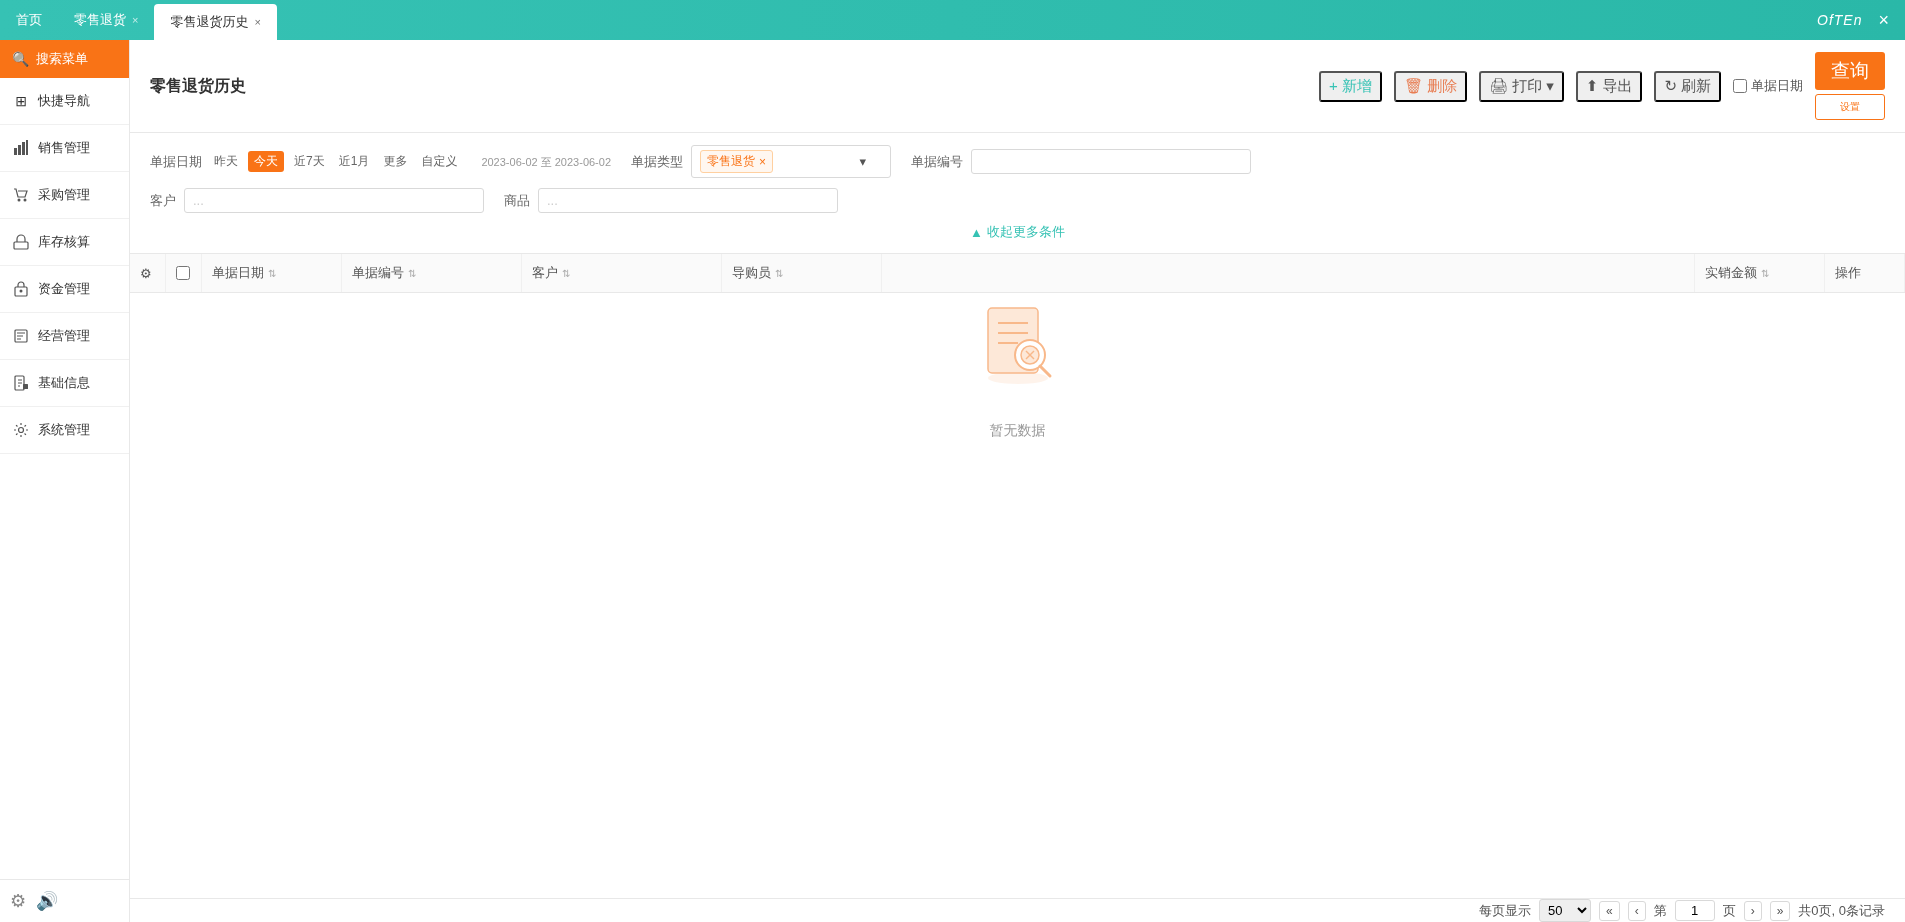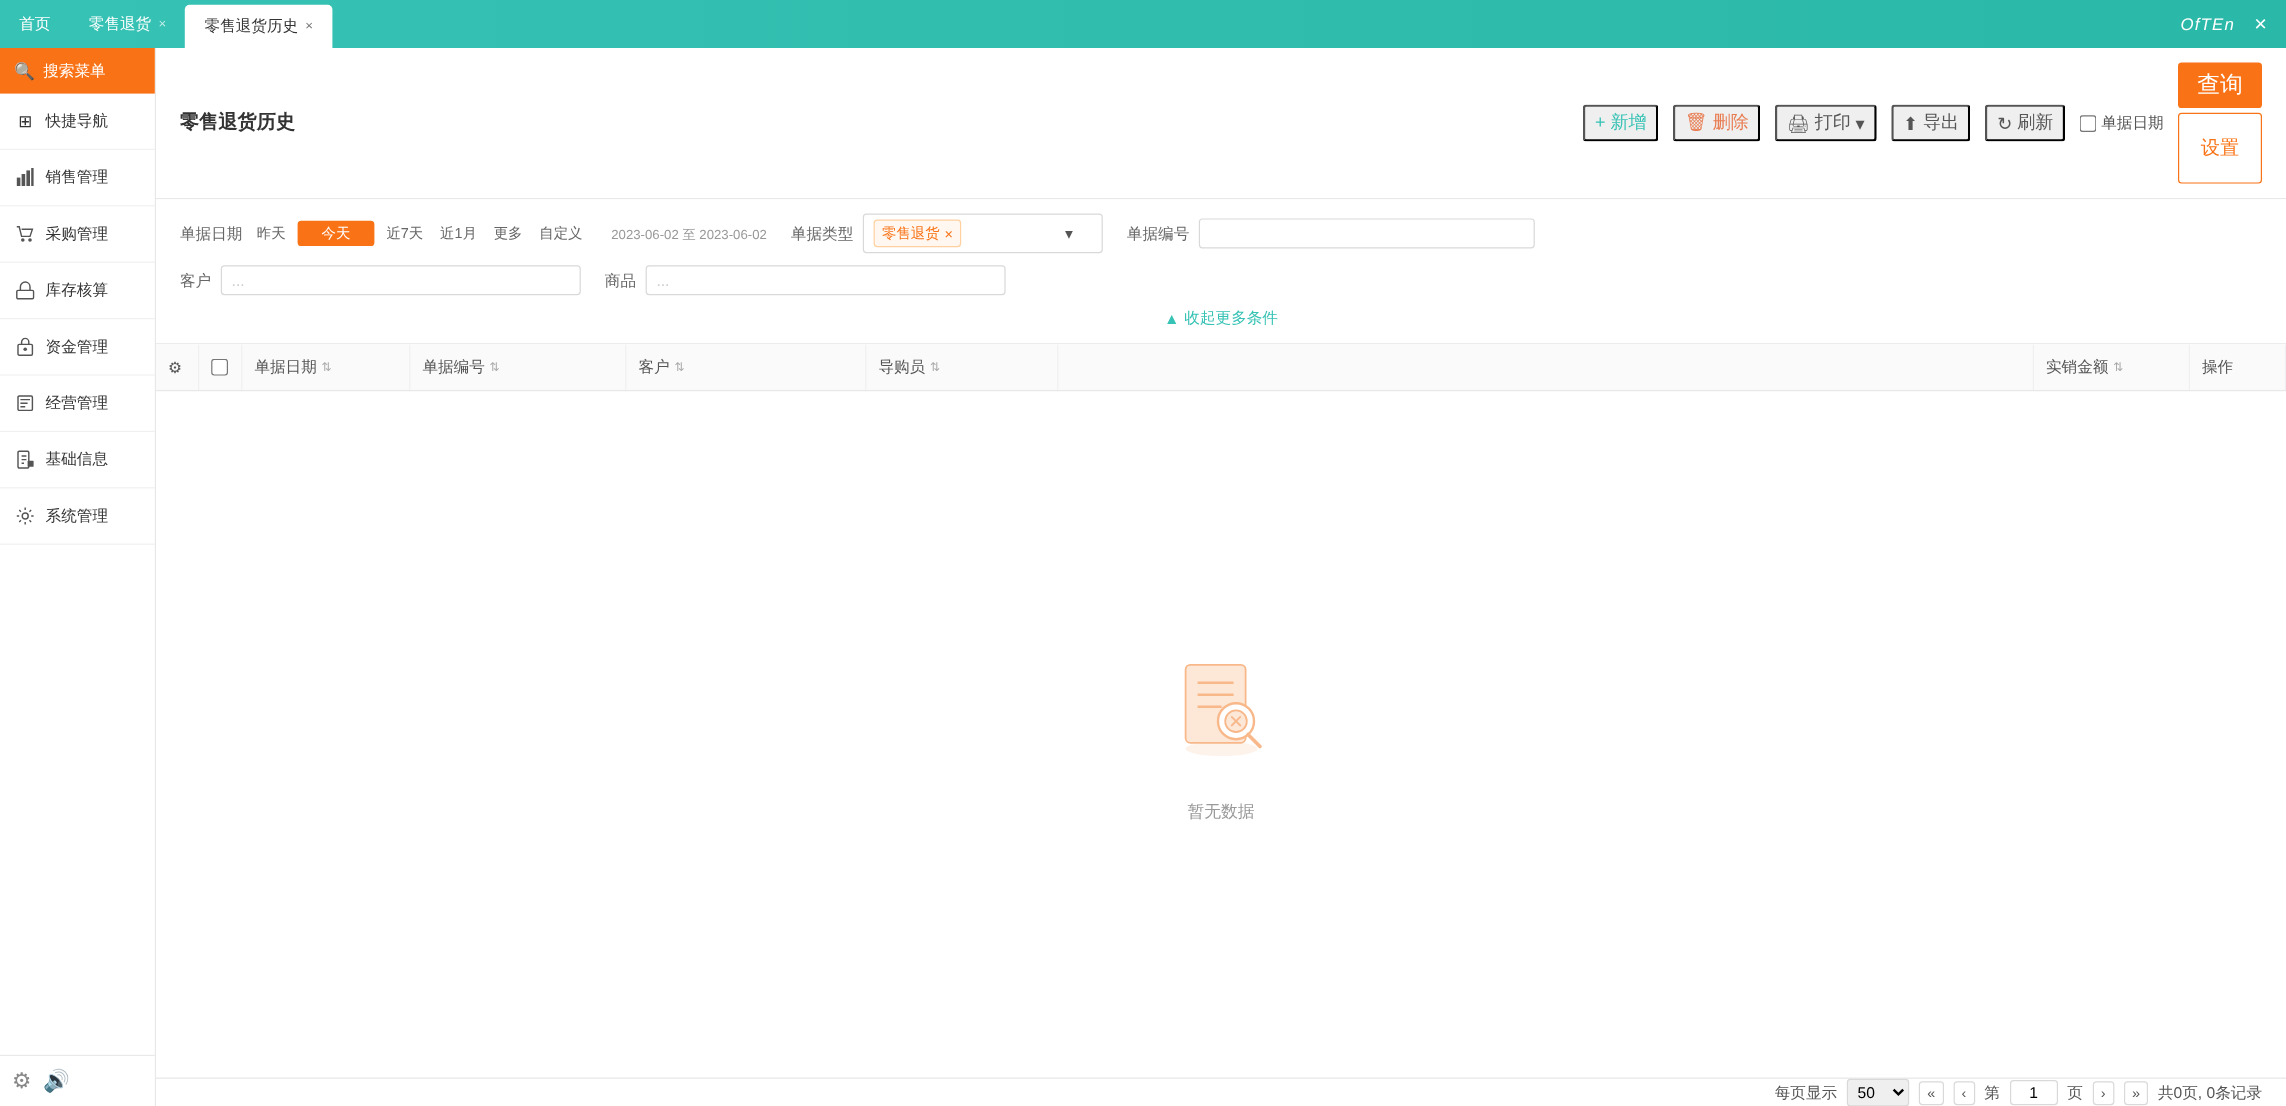--- a/index.html
+++ b/index.html
@@ -151,24 +151,24 @@
       border: none;
       padding: 6px 16px;
       border-radius: 3px;
       cursor: pointer;
       font-size: 19px;
     }
     .btn-setting {
       background: #fff;
       color: #f97316;
       border: 1px solid #f97316;
-      padding: 18px 16px;
-      border-radius: 3px;
-      cursor: pointer;
-      font-size: 16px;
+      padding: 5px 16px;
+      border-radius: 3px;
+      cursor: pointer;
+      font-size: 10px;
     }
     .show-detail-check {
       display: flex;
       align-items: center;
       gap: 4px;
       font-size: 13px;
       color: #555;
     }
 
     
@@ -204,21 +204,21 @@
     }
     .date-btn {
       cursor: pointer;
       color: #666;
       padding: 1px 4px;
     }
     .date-btn.active {
       background: #f97316;
       color: #fff;
       border-radius: 3px;
-      padding: 2px 20px;
+      padding: 2px 6px;
     }
     .date-range {
       font-size: 11px;
       color: #999;
       margin-top: 2px;
     }
     .filter-select {
       border: 1px solid #d9d9d9;
       border-radius: 3px;
       padding: 4px 24px 4px 8px;
@@ -287,21 +287,20 @@
       gap: 4px;
       border-right: 1px solid #f0f0f0;
       white-space: nowrap;
     }
     .th-sort { font-size: 10px; color: #aaa; display: flex; flex-direction: column; }
     .empty-area {
       flex: 1;
       display: flex;
       flex-direction: column;
       align-items: center;
-      justify-content: center;
       gap: 29px;
     }
     .empty-icon {
       width: 100px;
       height: 100px;
     }
     .empty-text {
       font-size: 14px;
       color: #999;
     }

